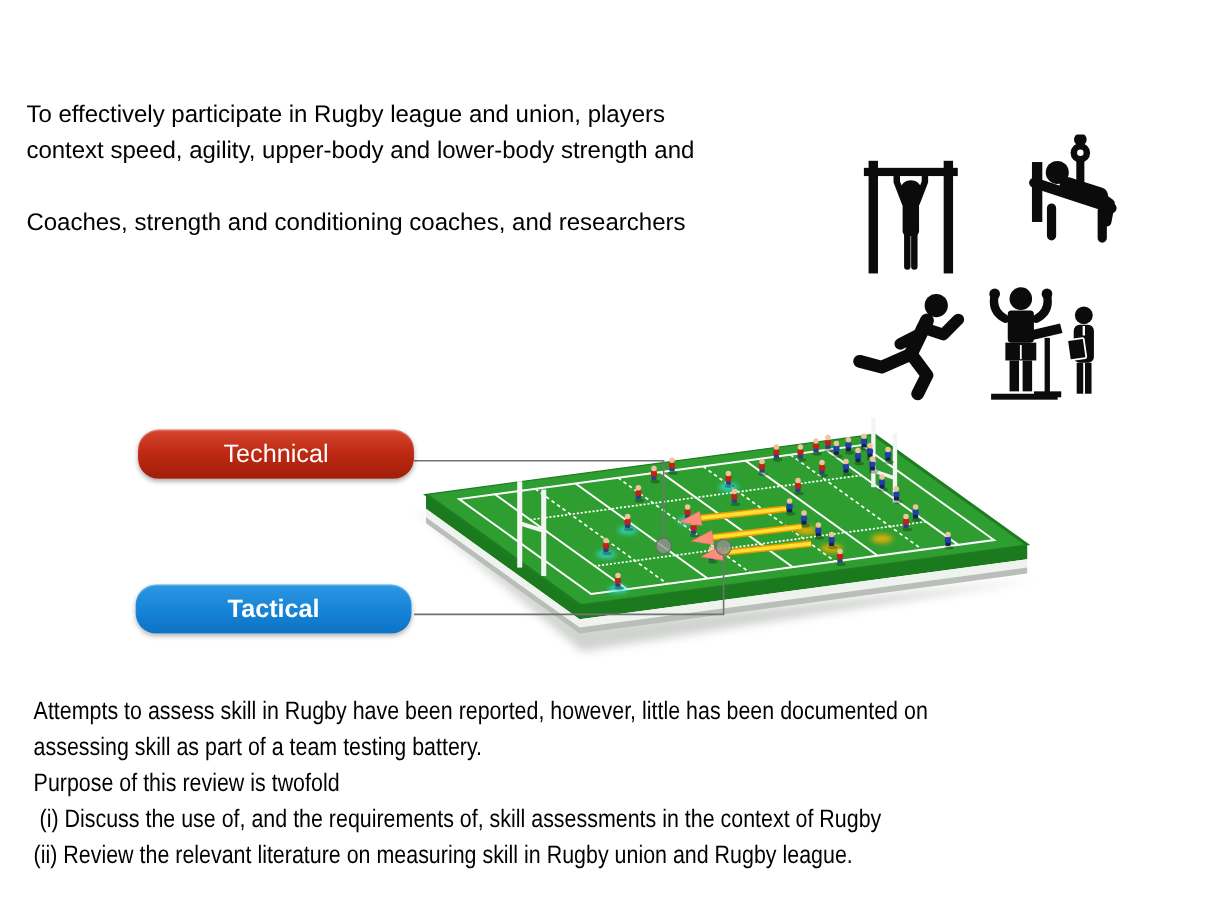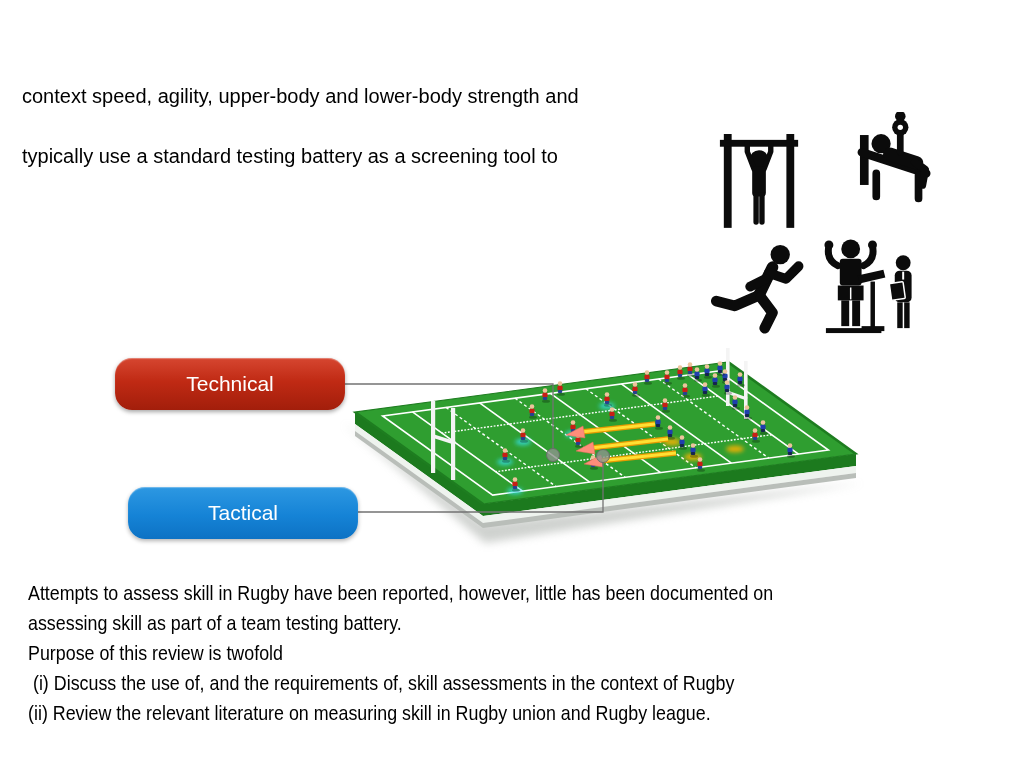--- a/index.html
+++ b/index.html
@@ -19,48 +19,50 @@
   .icon-block svg{display:block;}
   .pict{fill:#0b0b0b;}
   .pict-stroke{stroke:#0b0b0b;fill:none;stroke-linecap:round;stroke-linejoin:round;}
 
   
   .field-svg{position:absolute;left:335px;top:335px;z-index:1;}
   .overlay-svg{position:absolute;left:0;top:0;z-index:2;pointer-events:none;}
 
   
   .callout{
-    position:absolute;width:230px;height:52px;border-radius:17px;z-index:3;
+    position:absolute;width:230px;height:41px;border-radius:17px;z-index:3;
     display:flex;align-items:center;justify-content:center;
     color:#fff;font-size:21px;cursor:pointer;
   }
   .callout.technical{
     left:115px;top:358px;
     background:linear-gradient(180deg,#d64630 0%,#c02a14 45%,#a21e0b 100%);
     box-shadow:0 2px 4px rgba(0,0,0,0.35), inset 0 1px 1px rgba(255,255,255,0.35);
   }
   .callout.tactical{
-    left:128px;top:487px;
+    left:113px;top:487px;
     background:linear-gradient(180deg,#2d98e2 0%,#1583d6 55%,#0d72c4 100%);
     box-shadow:0 2px 4px rgba(0,0,0,0.30), inset 0 1px 1px rgba(255,255,255,0.35);
+    font-weight:bold;
   }
 
   
   .outcome{position:absolute;left:28px;top:578px;font-size:21px;line-height:30px;}
   .outcome .line{white-space:pre;transform:scaleX(0.85);transform-origin:0 50%;}
 </style>
 </head>
 <body>
 
 <div class="slide">
 
   <div class="intro">
+    <div class="line">To effectively participate in Rugby league and union, players</div>
     <div class="line">context speed, agility, upper-body and lower-body strength and</div>
     <div class="line gap"></div>
-    <div class="line">typically use a standard testing battery as a screening tool to</div>
+    <div class="line">Coaches, strength and conditioning coaches, and researchers</div>
   </div>
 
   <div class="icon-block" style="left:716px;top:124px;">
     <svg width="88" height="108" viewBox="0 0 90 110">
       <rect class="pict" x="8" y="10" width="8" height="96"></rect>
       <rect class="pict" x="72" y="10" width="8" height="96"></rect>
       <rect class="pict" x="4" y="16" width="80" height="7"></rect>
       <circle class="pict" cx="44" cy="36" r="9.5"></circle>
       <path class="pict-stroke" stroke-width="5.5" d="M32 19 L32 28 L39 46 M56 19 L56 28 L49 46"></path>
       <rect class="pict" x="37" y="43" width="14" height="31" rx="4"></rect>

